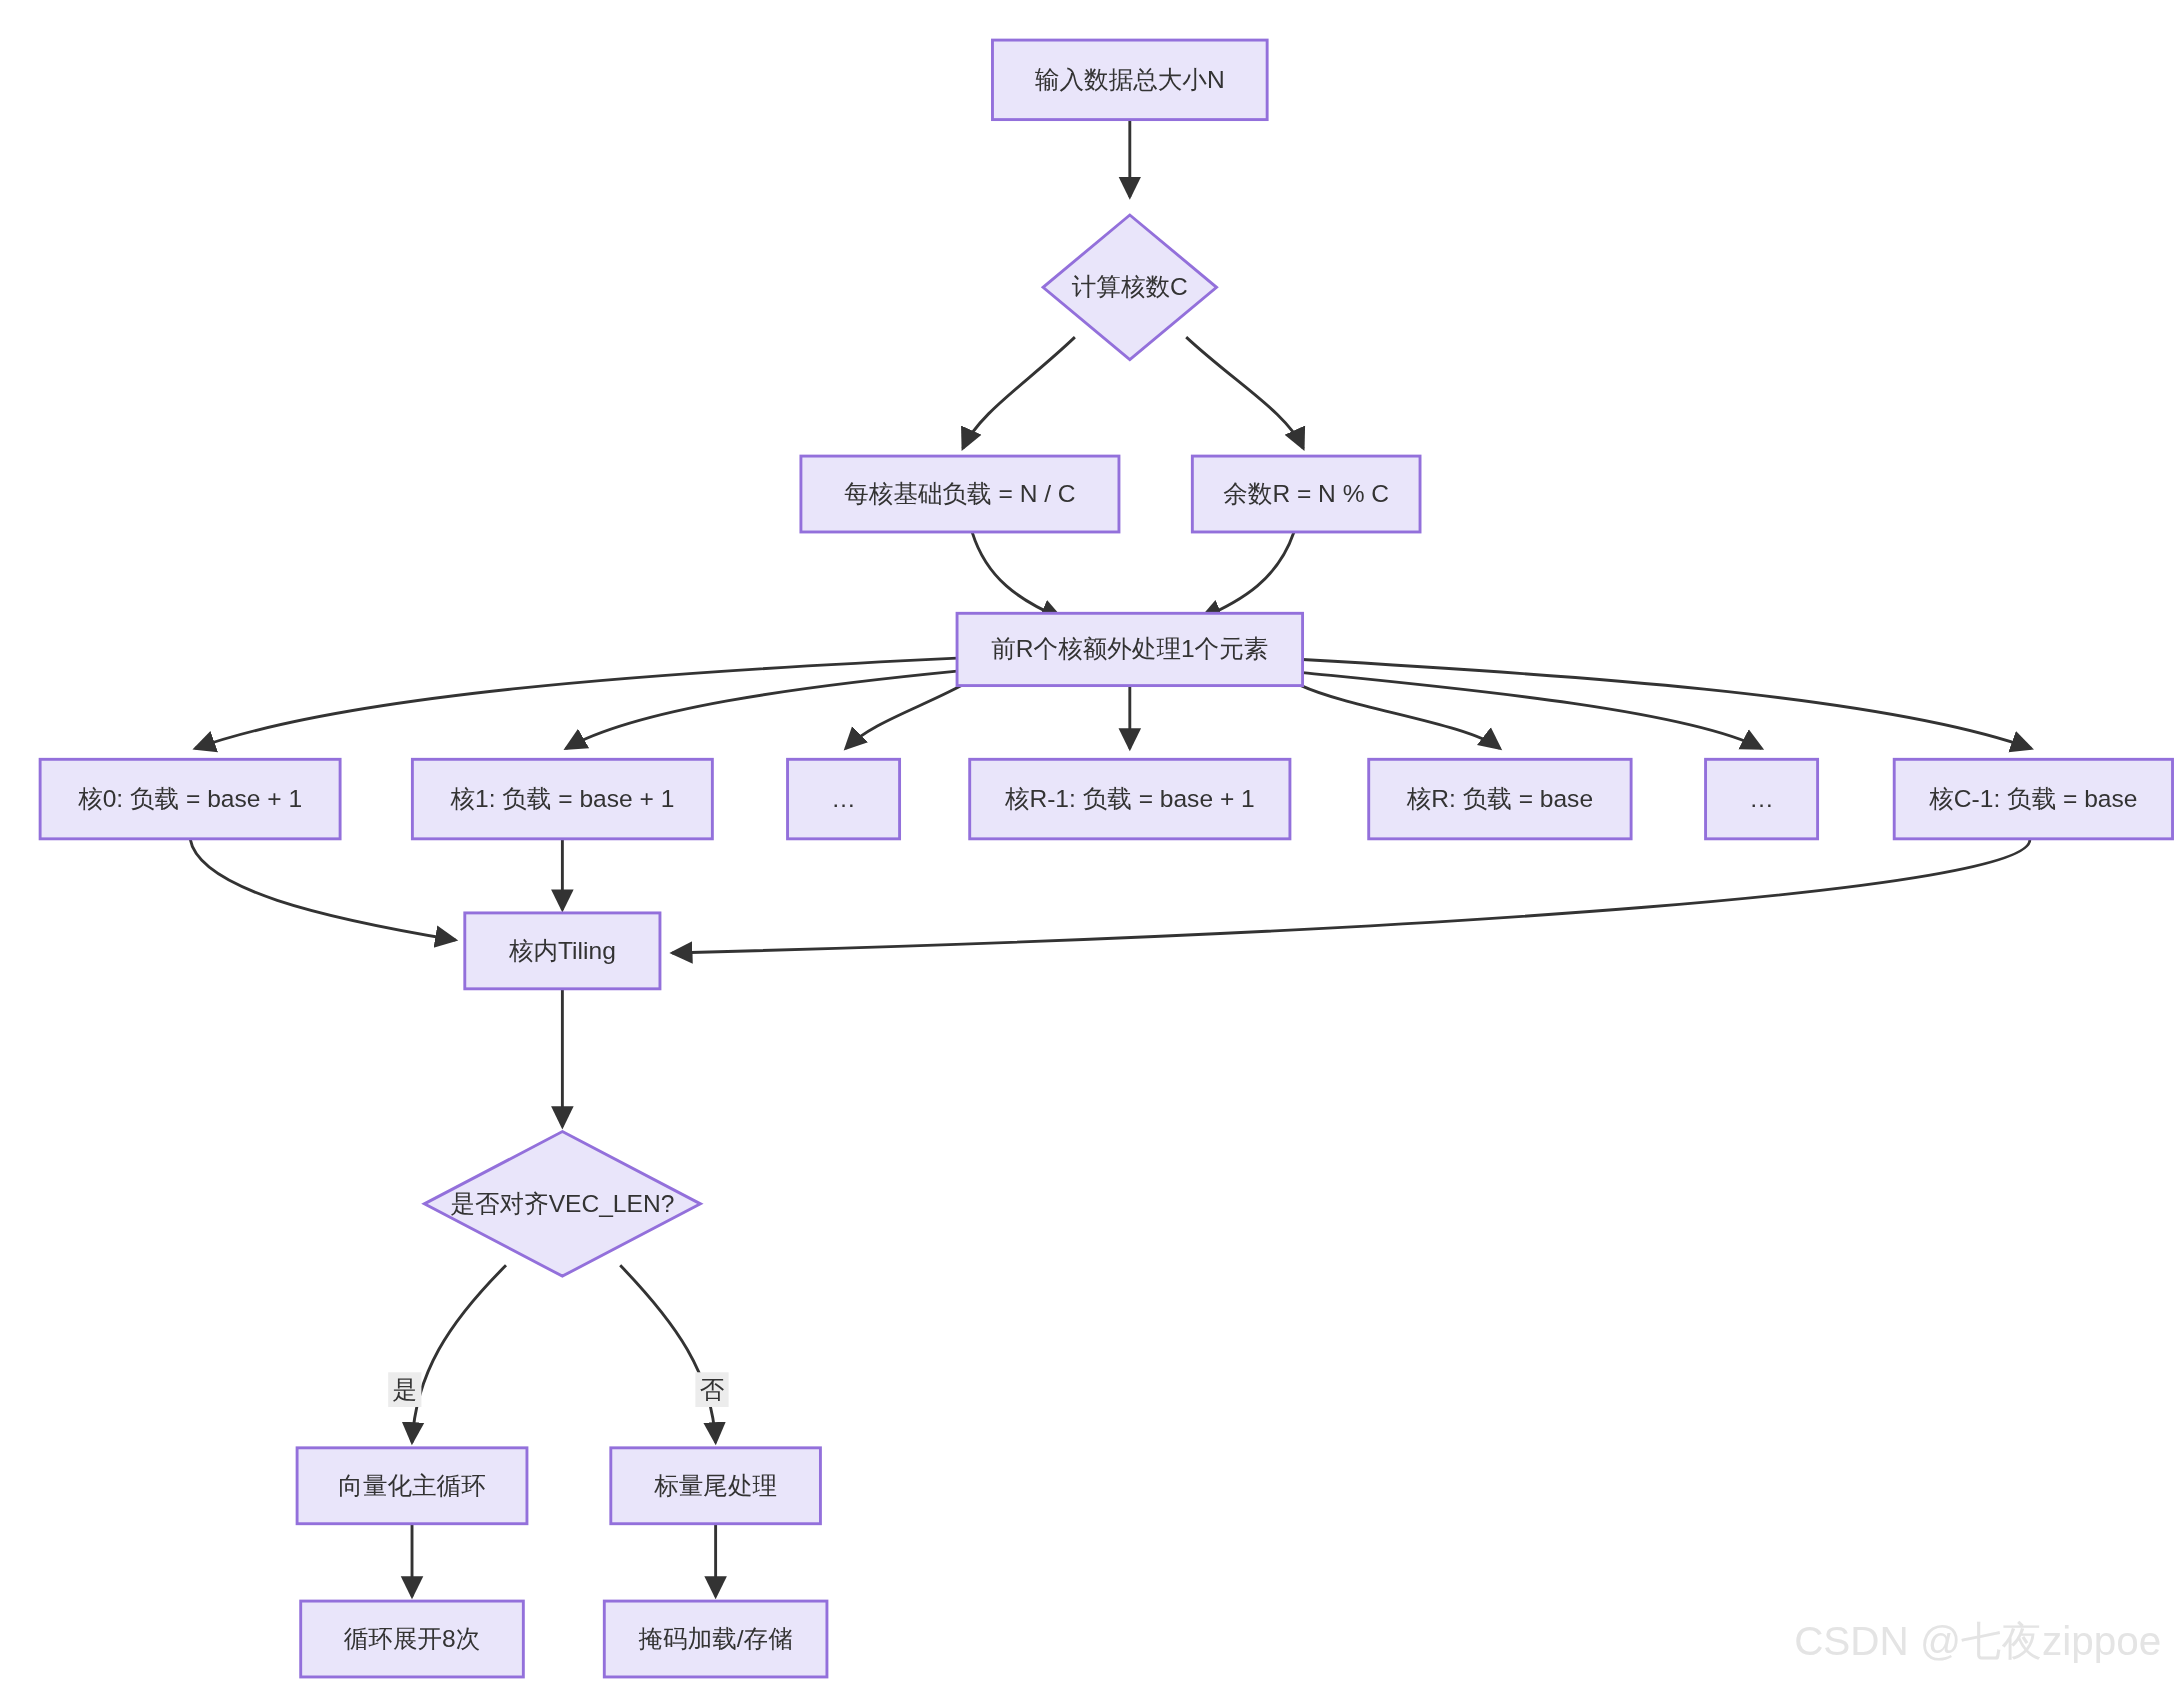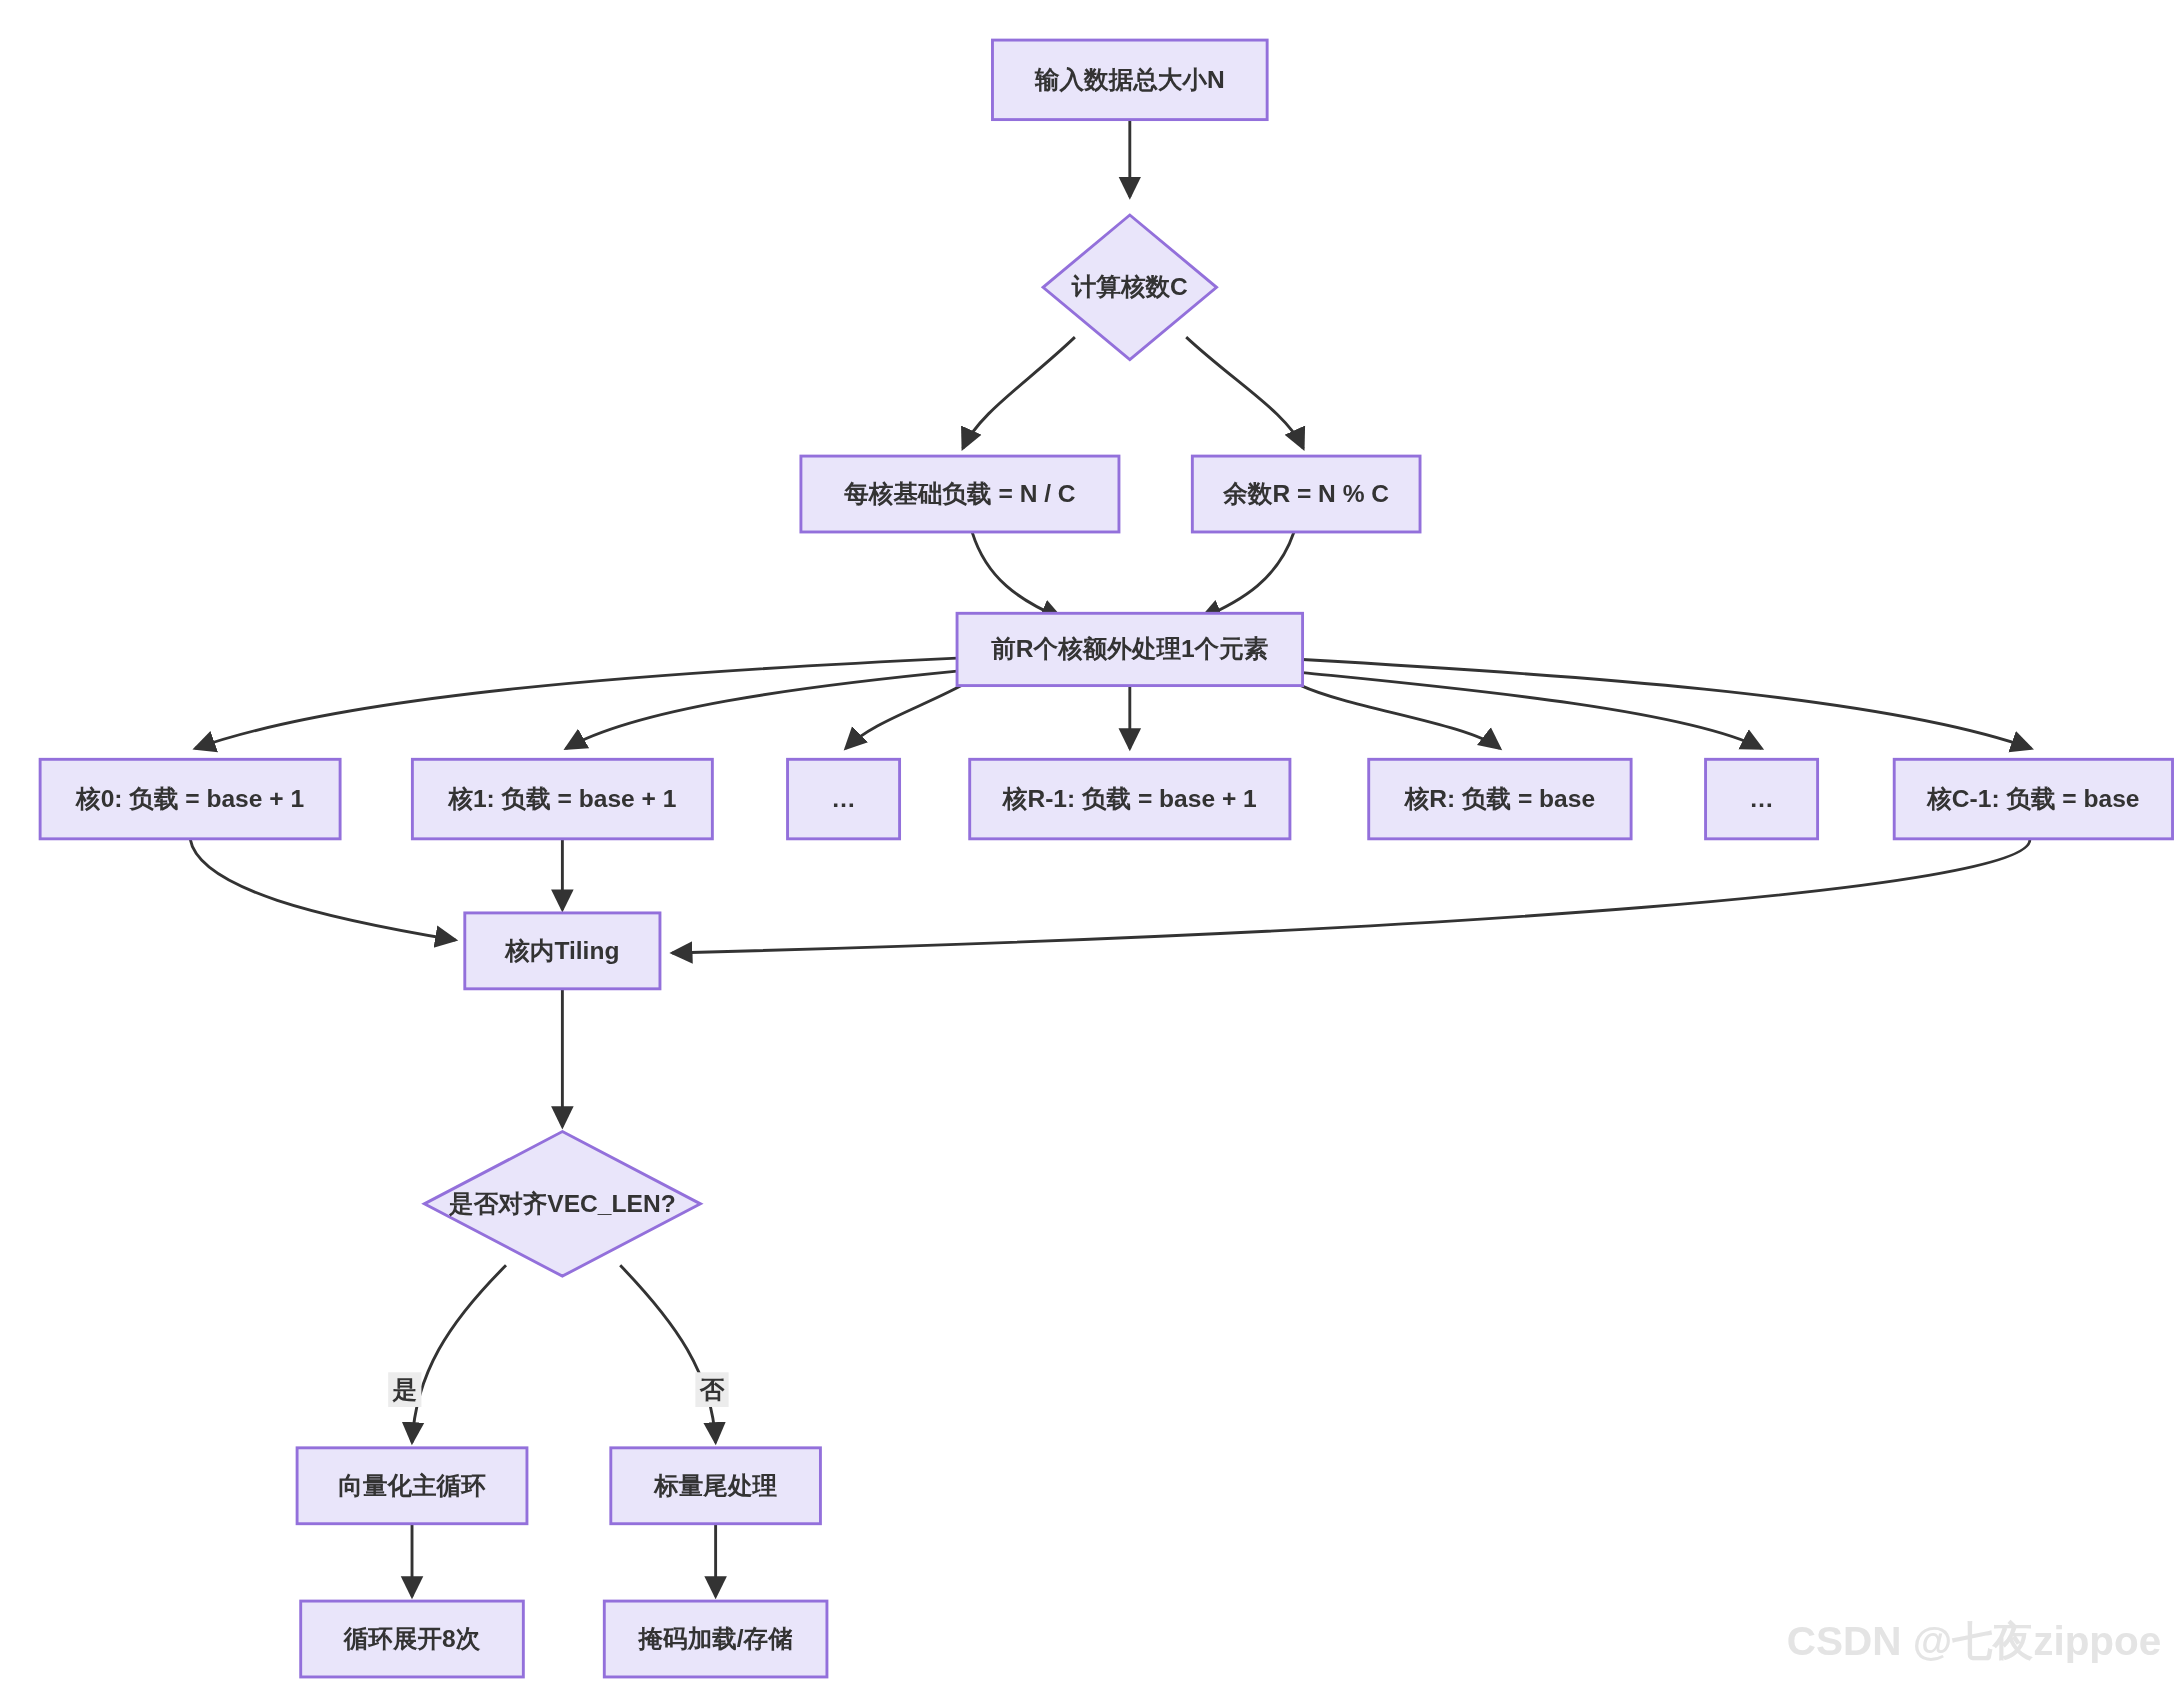--- a/index.html
+++ b/index.html
@@ -13,21 +13,20 @@
     font-family: "Liberation Sans", "DejaVu Sans", sans-serif;
     overflow: hidden;
     position: relative;
   }
   #flow-root {
     position: absolute;
     left: 0;
     top: 0;
     width: 2183px;
     height: 1448px;
-    font-weight: bold;
   }
   .node-shape {
     fill: #e9e5fa;
     stroke: #9370db;
     stroke-width: 4;
   }
   .node-label {
     font-family: "Liberation Sans", "DejaVu Sans", sans-serif;
     font-size: 34px;
     fill: #333333;

